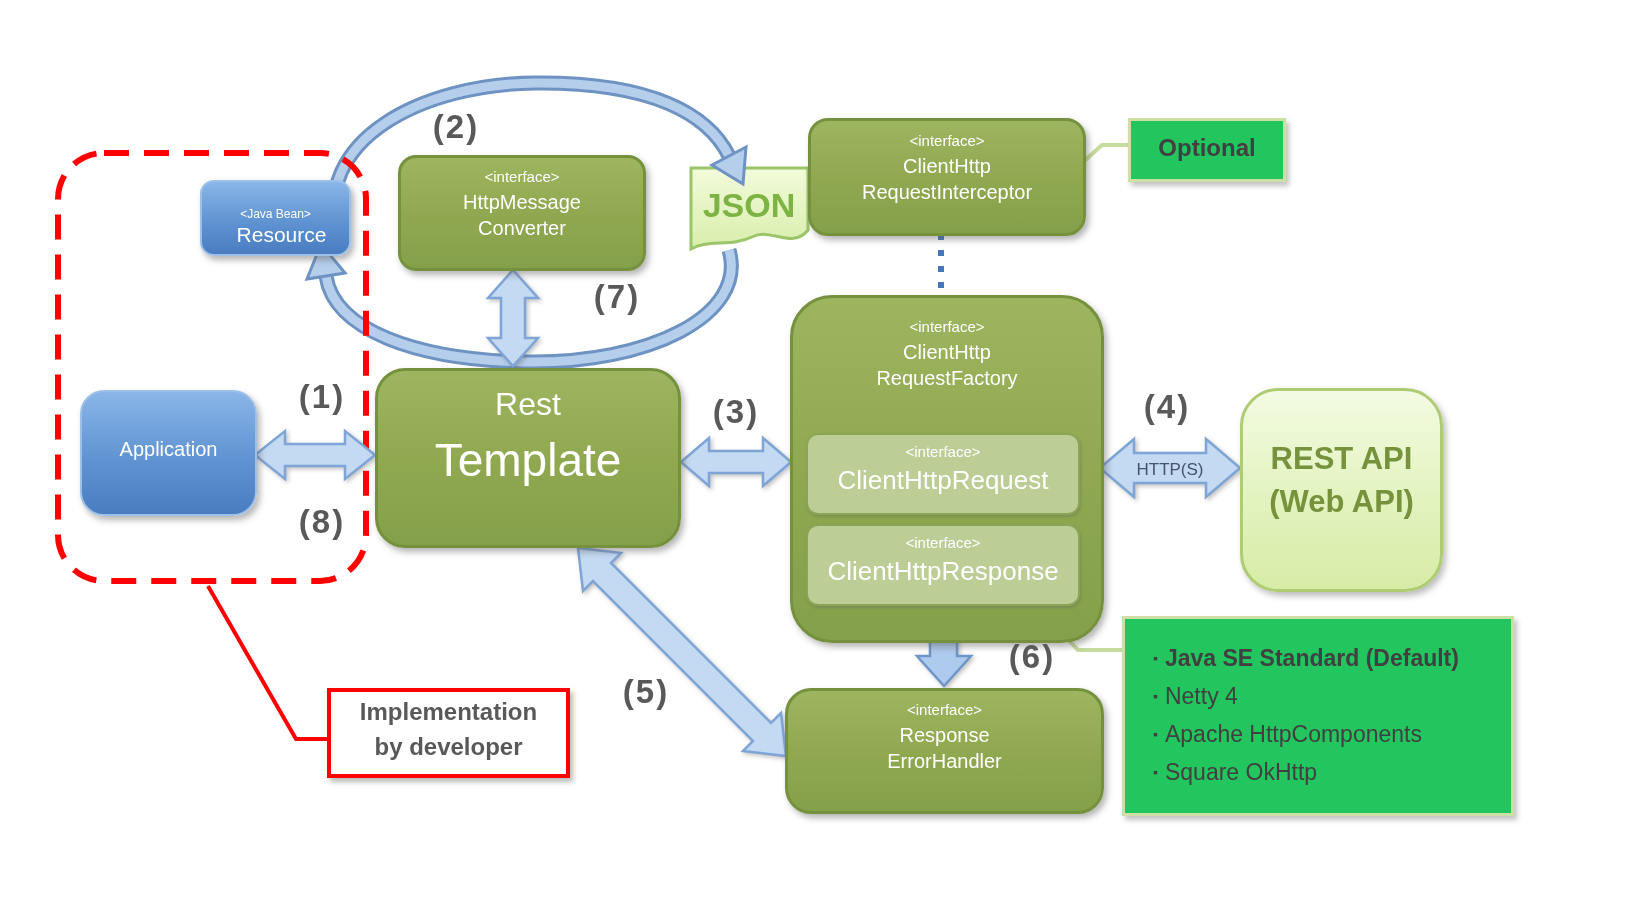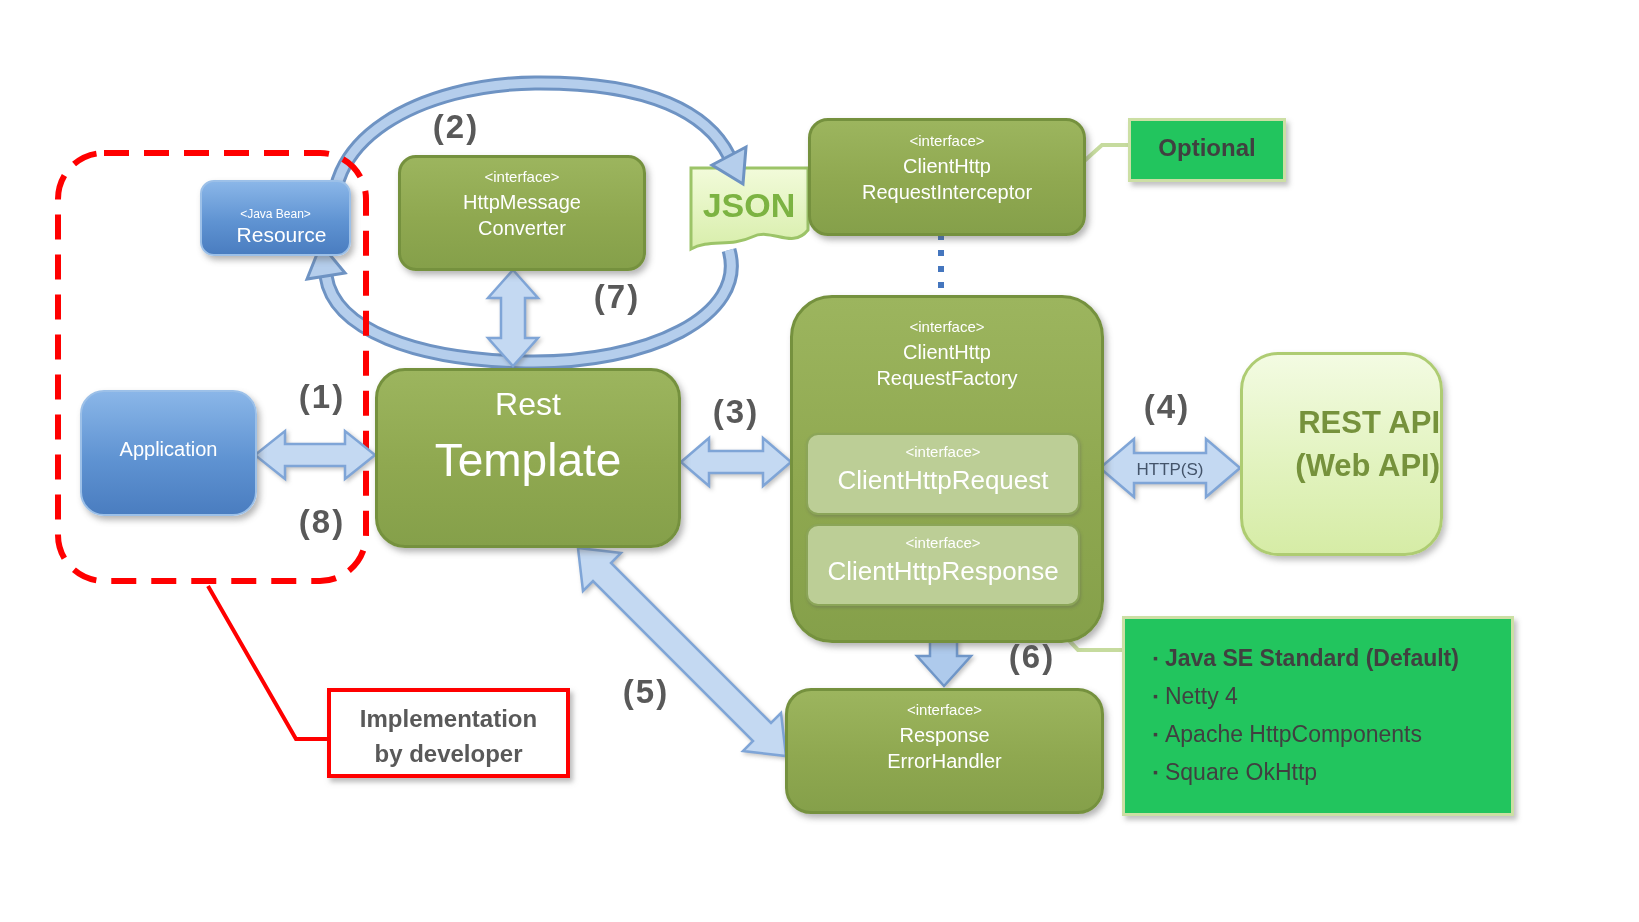--- a/index.html
+++ b/index.html
@@ -19,22 +19,22 @@
     background:#bcce96;border:2px solid #8ba558;border-radius:12px;color:#ffffff;
     text-align:center;z-index:4;box-shadow:1px 2px 3px rgba(90,90,90,.3);
   }
   .box-blue{
     background:linear-gradient(180deg,#8ab6e8 0%,#5f93d2 55%,#4a7dc0 100%);
     border:2px solid #9cc0e8;border-radius:16px;color:#ffffff;text-align:center;
     box-shadow:3px 4px 6px rgba(90,90,90,.45);z-index:3;
   }
   .box-pale-green{
     background:linear-gradient(180deg,#f3fbe2 0%,#e2f3bf 55%,#d6eca6 100%);
-    border:3px solid #aecc72;border-radius:38px;color:#76923c;text-align:right;
-    box-shadow:3px 4px 6px rgba(90,90,90,.4);z-index:3;
+    border:3px solid #aecc72;border-radius:38px;color:#76923c;text-align:center;
+    box-shadow:3px 4px 6px rgba(90,90,90,.4);z-index:3;margin-top:36px;
   }
   .note{
     background:#22c55e;border:3px solid #ccdfa4;color:#404040;z-index:4;
     box-shadow:3px 4px 5px rgba(120,120,120,.45);
   }
   .note-red{
     background:#ffffff;border:4px solid #ff0000;color:#595959;z-index:4;
     box-shadow:3px 4px 5px rgba(120,120,120,.5);text-align:center;
   }
   .stereo{font-size:15px;line-height:1.5;}
@@ -152,21 +152,21 @@
     <div class="bold" style="font-size:31px;line-height:1.4;">(Web API)</div>
   </div>
 
   <div class="abs box-green" style="left:785px;top:688px;width:313px;height:120px;border-radius:26px;">
     <div class="stereo" style="margin-top:8px;">&lt;interface&gt;</div>
     <div class="t24">Response</div>
     <div class="t24">ErrorHandler</div>
   </div>
 
   <div class="abs note-red" style="left:327px;top:688px;width:235px;height:82px;">
-    <div class="bold" style="font-size:24px;line-height:1.45;margin-top:10px;">Implementation</div>
+    <div class="bold" style="font-size:24px;line-height:1.45;margin-top:3px;">Implementation</div>
     <div class="bold" style="font-size:24px;line-height:1.45;">by developer</div>
   </div>
 
   <div class="abs note" style="left:1122px;top:616px;width:366px;padding:12px 0 14px 20px;">
     <ul class="legend-list">
       <li class="bold"><span class="bullet">▪</span><span>Java SE Standard (Default)</span></li>
       <li><span class="bullet">▪</span><span>Netty 4</span></li>
       <li><span class="bullet">▪</span><span>Apache HttpComponents</span></li>
       <li><span class="bullet">▪</span><span>Square OkHttp</span></li>
     </ul>

